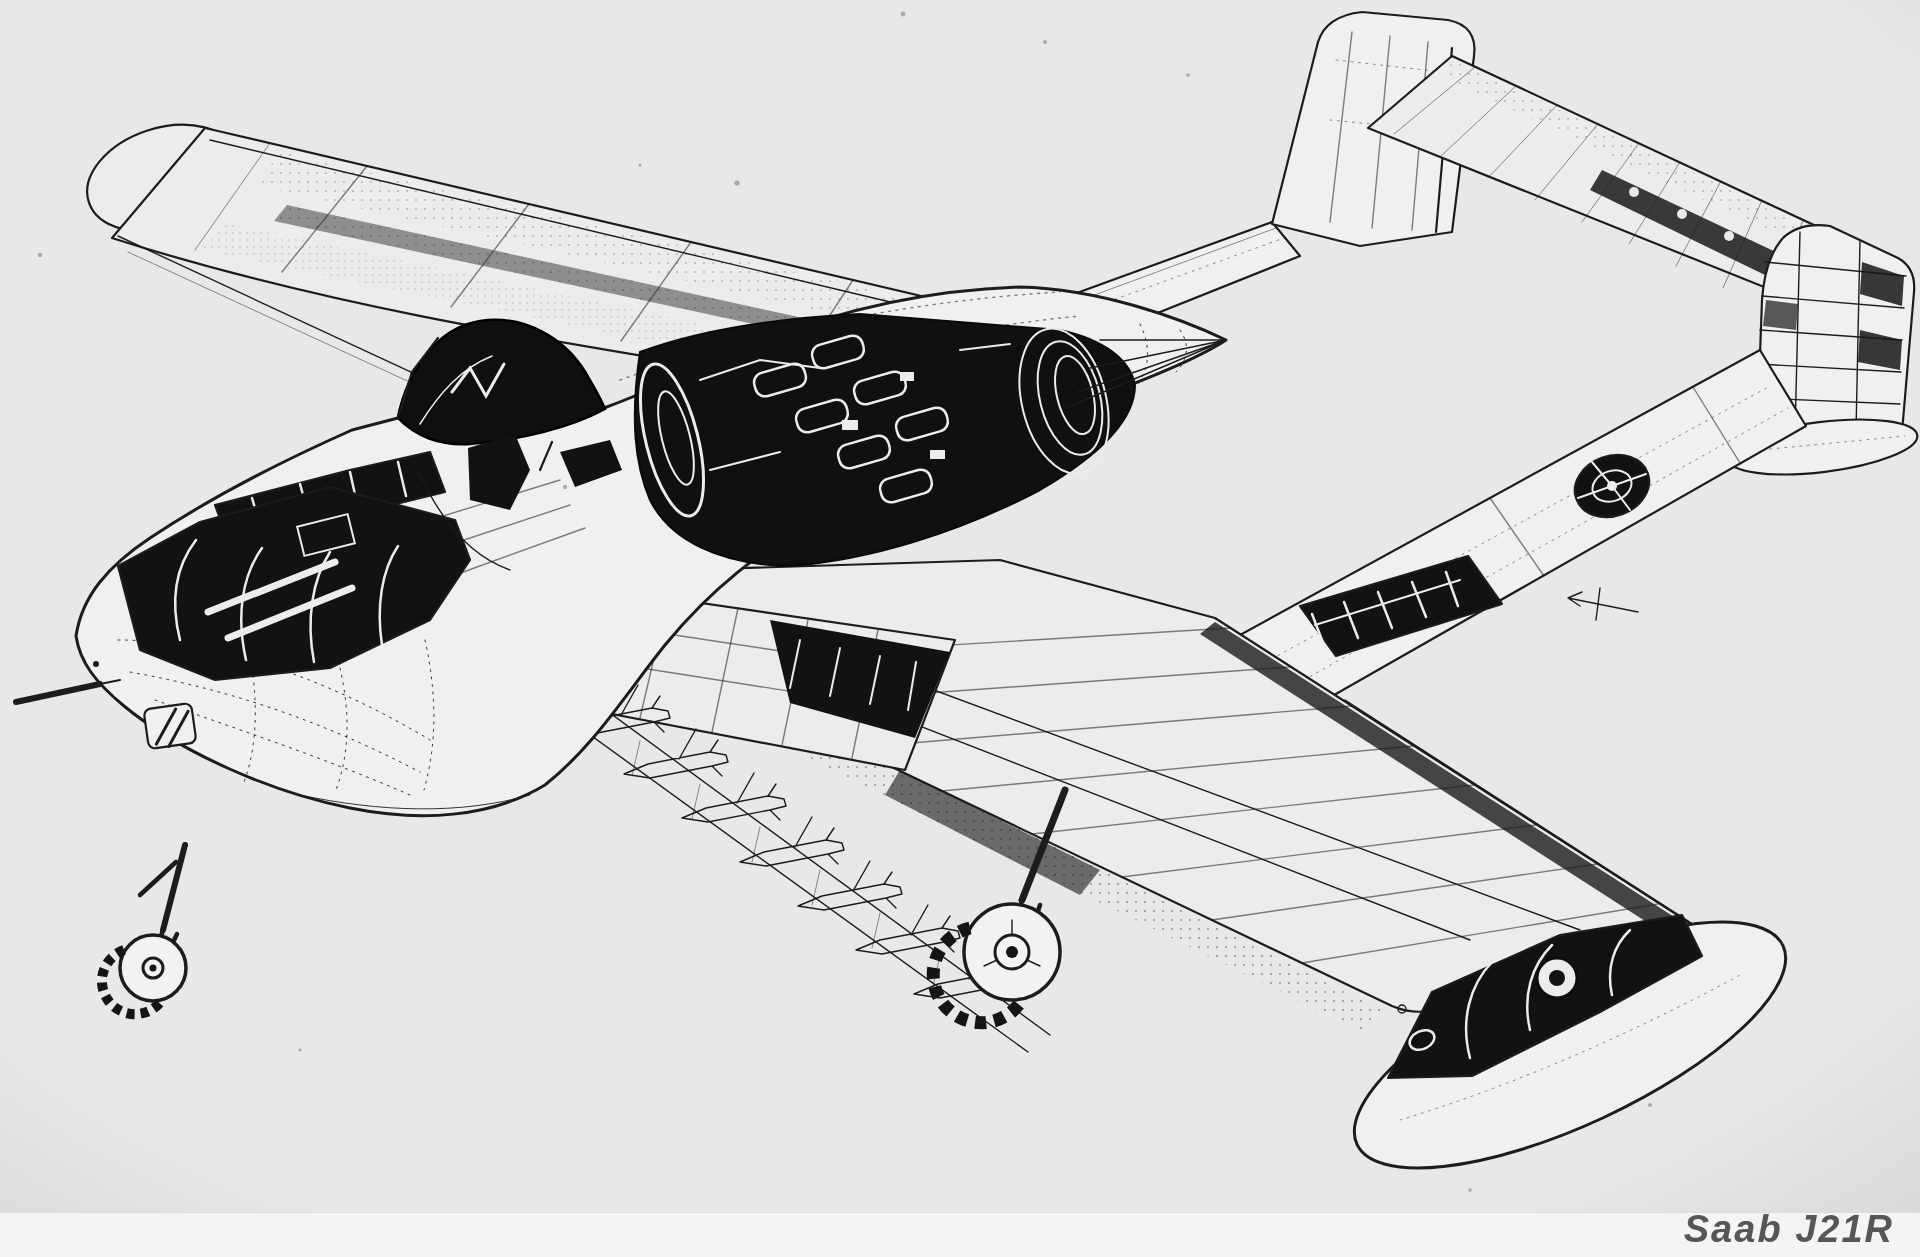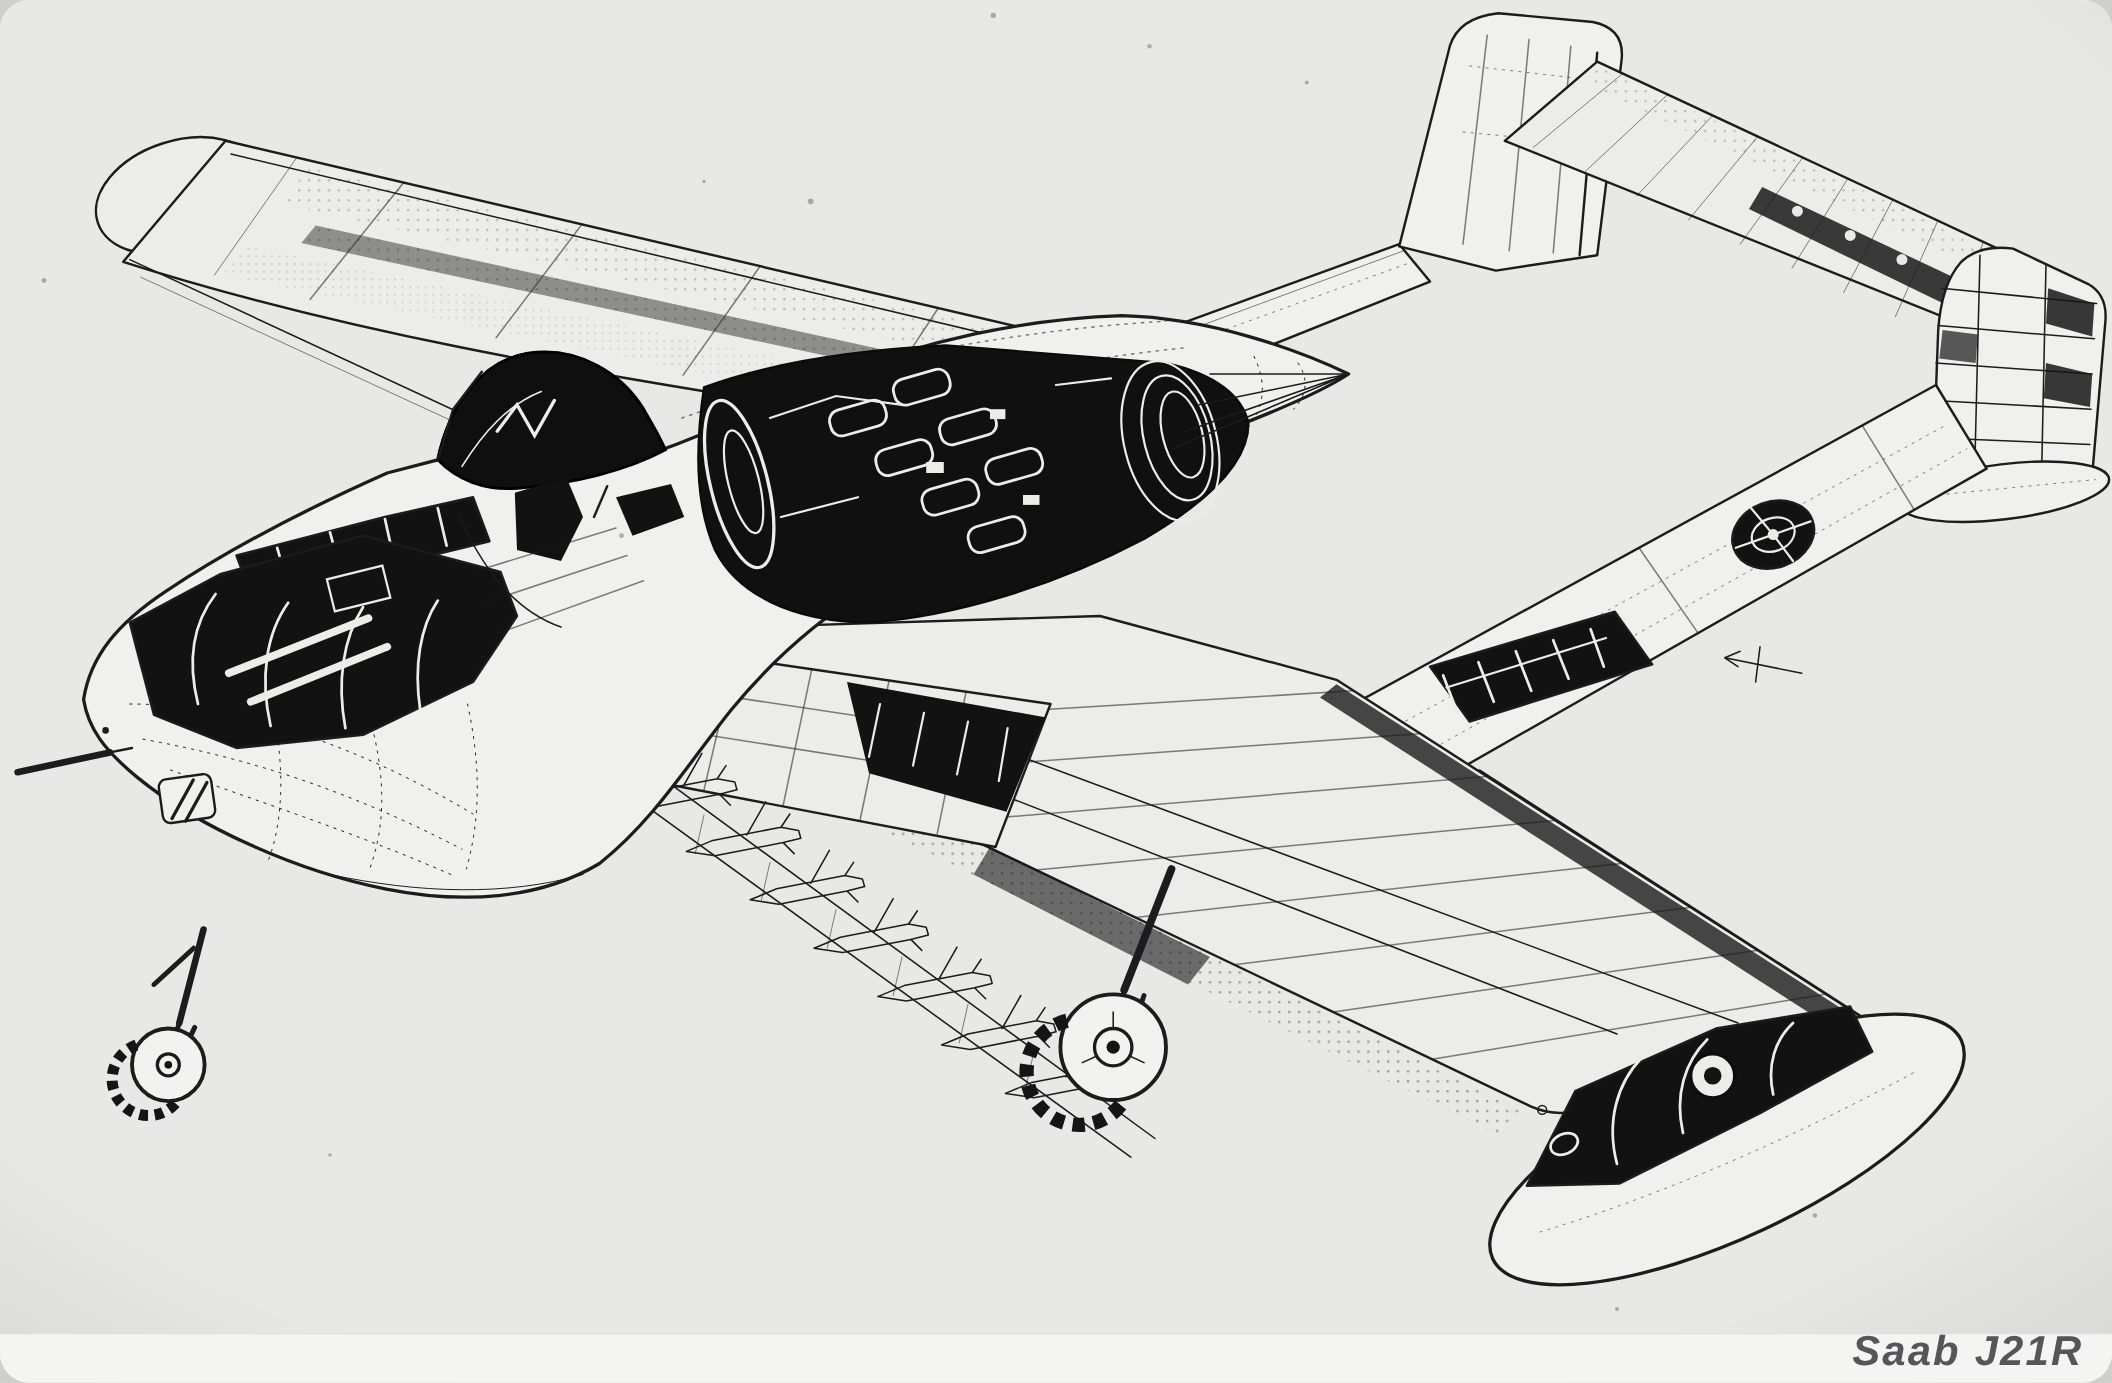--- a/index.html
+++ b/index.html
@@ -1,17 +1,17 @@
 <!DOCTYPE html>
 <html><head>
 <meta charset="utf-8">
 <style>
   html,body{margin:0;padding:0;background:#cfcfcd;}
   #stage{position:relative;width:1920px;height:1257px;overflow:hidden;
-         background:#ffffff;font-family:"Liberation Sans",sans-serif;border-radius:27px;}
+         background:#eab308;font-family:"Liberation Sans",sans-serif;}
   svg{position:absolute;left:0;top:0;}
   .k  {stroke:#1c1c1e;fill:none;stroke-linecap:round;stroke-linejoin:round;}
   .w05{stroke-width:0.9;} .w1{stroke-width:1.4;} .w2{stroke-width:2.2;}
   .w3{stroke-width:3;}   .w4{stroke-width:4.5;}
   .fL {fill:#f0f0ee;}    .fL2{fill:#ececea;}   .fD{fill:#121213;}
   .wl {stroke:#ececea;fill:none;stroke-linecap:round;}
   .dot{stroke-dasharray:2 5.5;}
   .fade{opacity:0.55;}
   #caption{position:absolute;right:26px;bottom:6px;
            font-style:italic;font-weight:600;font-size:38px;letter-spacing:2px;

